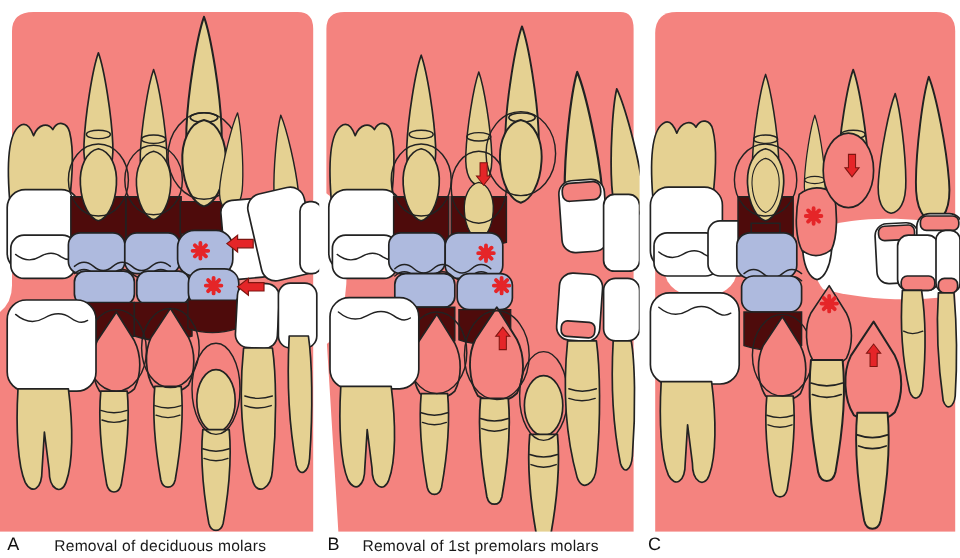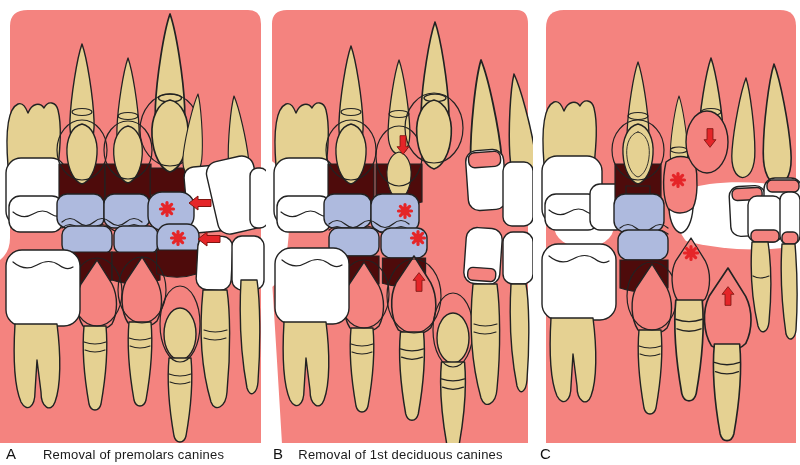--- a/index.html
+++ b/index.html
@@ -308,23 +308,23 @@
     </g>
   <use href="#sym-arrow" transform="translate(176,138) rotate(-90) scale(0.85)"></use>
       <use href="#sym-asterisk" transform="translate(144,180) rotate(0) scale(1)"></use>
       <use href="#sym-asterisk" transform="translate(157,253) rotate(0) scale(1)"></use>
       <use href="#sym-arrow" transform="translate(194,296) rotate(90) scale(0.85)"></use>
     </svg>
 
   <div class="captions">
     <div class="cap a">
       <span class="letter">A</span>
-      <span class="captext">Removal of premolars canines</span>
+      <span class="captext">Removal of deciduous molars</span>
     </div>
     <div class="cap b">
       <span class="letter">B</span>
-      <span class="captext">Removal of 1st deciduous canines</span>
+      <span class="captext">Removal of 1st premolars molars</span>
     </div>
     <div class="cap c">
       <span class="letter">C</span>
     </div>
   </div>
 </div>
 
 </body></html>

